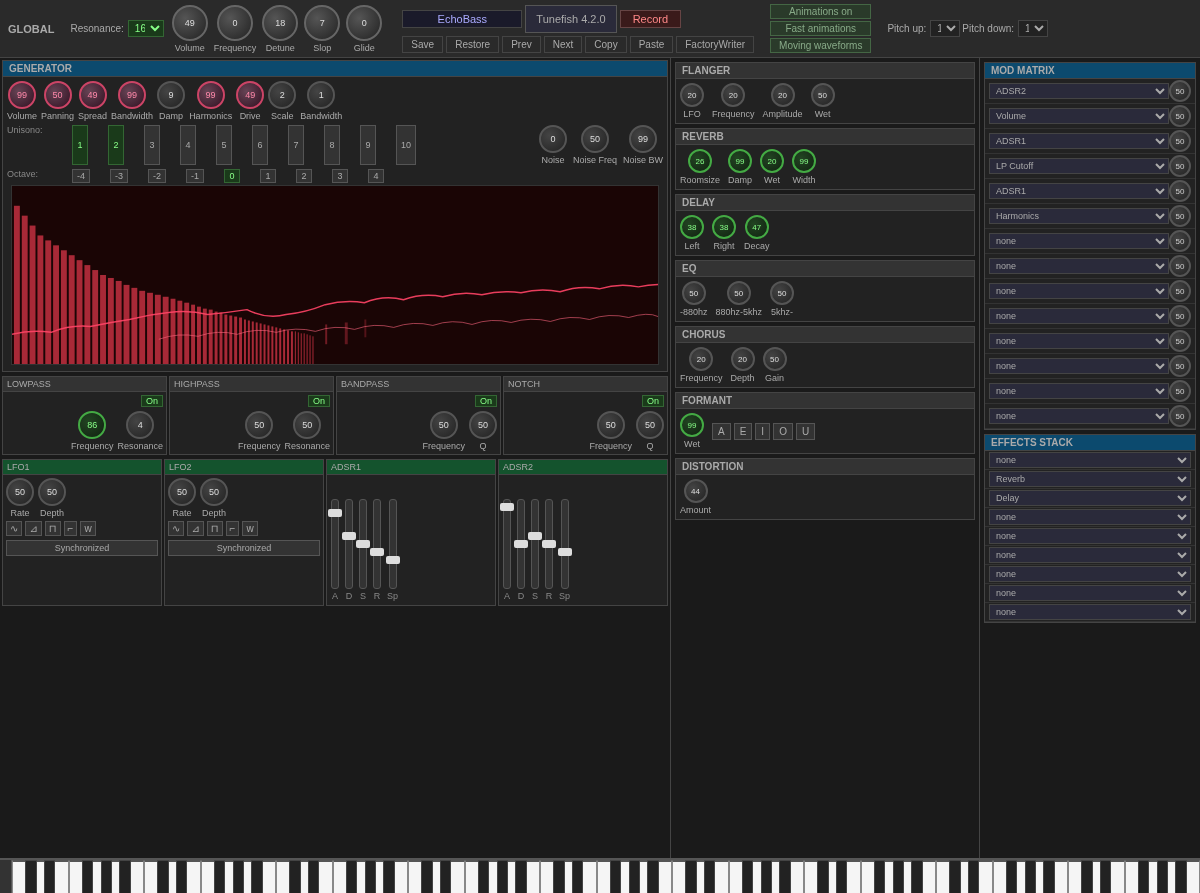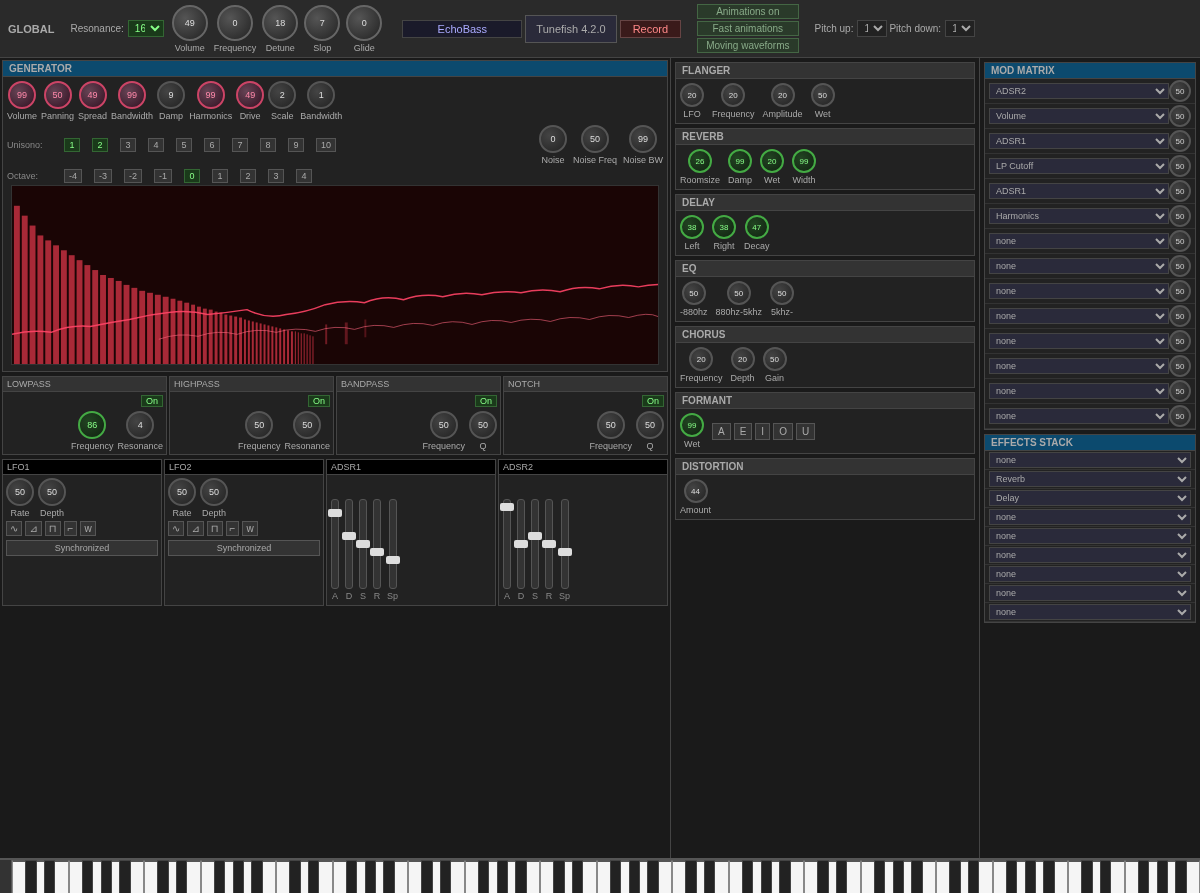--- a/index.html
+++ b/index.html
@@ -230,22 +230,21 @@
 
     .knobs-row {
       display: flex;
       gap: 4px;
       align-items: flex-end;
       flex-wrap: nowrap;
     }
 
     .unisono-row {
       display: flex;
-      align-items: center;
-      gap: 12px;
+      gap: 20px;
       margin-top: 4px;
     }
 
     .label-sm {
       font-size: 9px;
       color: #888;
       min-width: 45px;
     }
 
     .num-btn {
@@ -320,21 +319,21 @@
       margin: 2px;
     }
 
     .mod-box {
       flex: 1;
       border: 1px solid #444;
       background: #222;
     }
 
     .mod-title {
-      background: #000000;
+      background: #14532d;
       color: #aaa;
       font-size: 9px;
       padding: 2px 4px;
       border-bottom: 1px solid #444;
     }
 
     .mod-content {
       padding: 3px;
     }
 
@@ -544,20 +543,29 @@
       </div>
       <span class="knob-label">Glide</span>
     </div>
   </div>
 
   <div style="display:flex;flex-direction:column;gap:3px;margin-left:12px;">
     <div style="display:flex;gap:3px;align-items:center;">
       <span class="preset-name">EchoBass</span>
       <button class="tunefish-btn">Tunefish 4.2.0</button>
       <button class="record-btn">Record</button>
+    </div>
+    <div style="display:flex;gap:3px;">
+      <button class="small-btn">Save</button>
+      <button class="small-btn">Restore</button>
+      <button class="small-btn">Prev</button>
+      <button class="small-btn">Next</button>
+      <button class="small-btn">Copy</button>
+      <button class="small-btn">Paste</button>
+      <button class="small-btn">FactoryWriter</button>
     </div>
   </div>
 
   <div class="anim-group" style="margin-left:8px;">
     <button class="anim-btn">Animations on</button>
     <button class="anim-btn">Fast animations</button>
     <button class="anim-btn">Moving waveforms</button>
   </div>
 
   <div class="pitch-group" style="margin-left:8px;">

